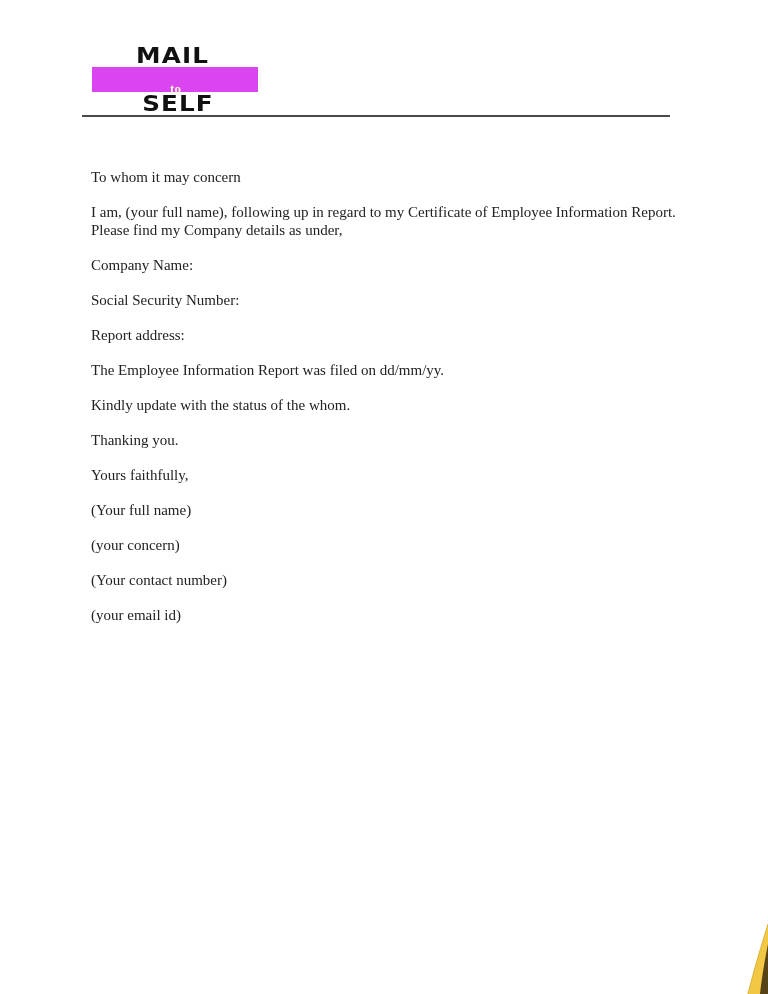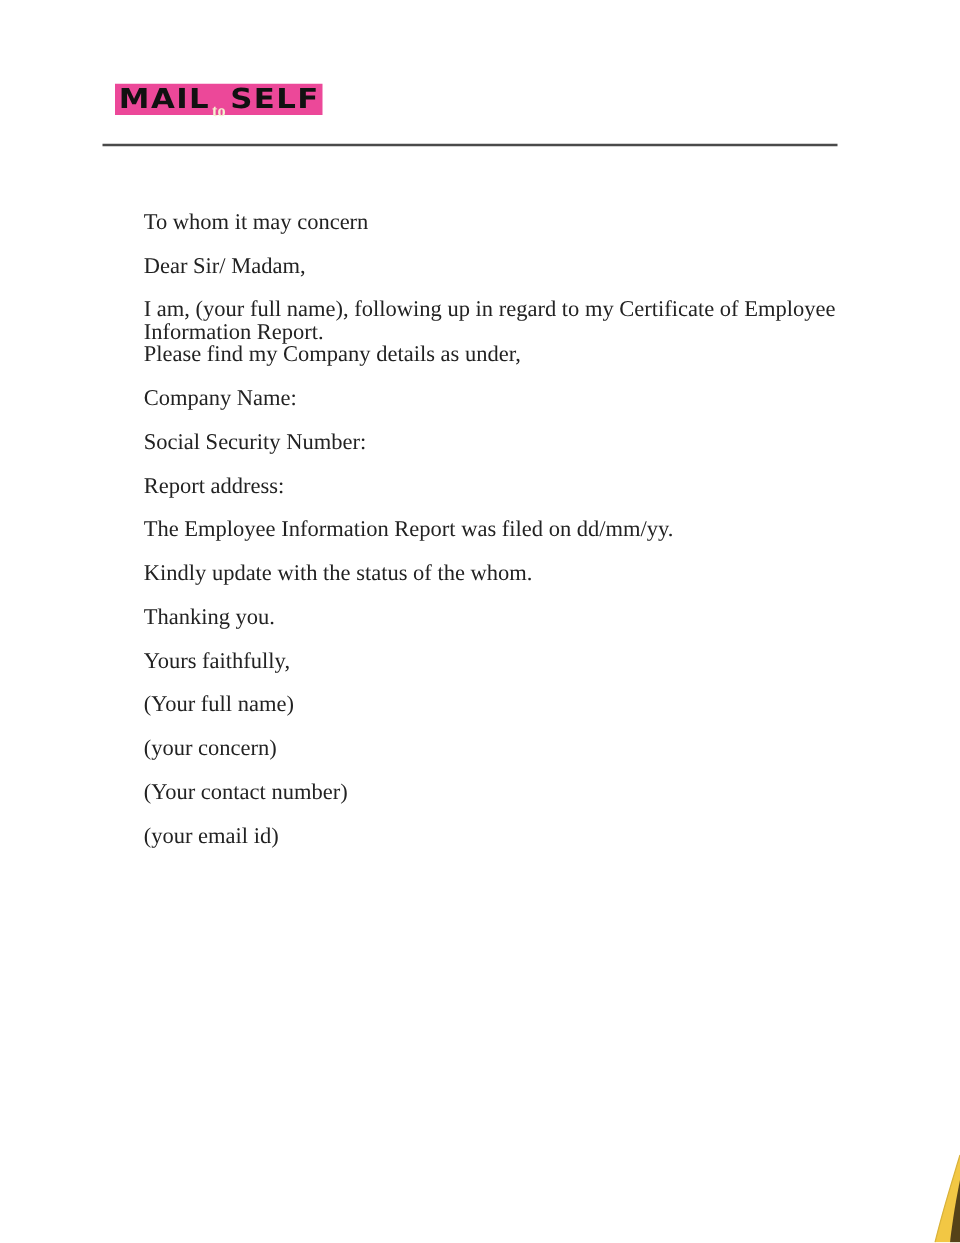--- a/index.html
+++ b/index.html
@@ -14,26 +14,27 @@
       overflow: hidden;
       font-family: "Liberation Serif", "DejaVu Serif", serif;
       color: #222222;
     }
     .logo {
       position: absolute;
       left: 92px;
       top: 67px;
       width: 166px;
       height: 25px;
-      background: #ec4899;
+      background: #d946ef;
       display: flex;
       align-items: center;
       justify-content: center;
       box-sizing: border-box;
       padding-top: 1px;
+      flex-direction: column;
     }
     .logo .word {
       font-family: "DejaVu Sans", "Liberation Sans", sans-serif;
       font-weight: 900;
       font-size: 22px;
       letter-spacing: 1px;
       color: #111111;
       line-height: 1;
       transform: scaleX(1.12);
       display: inline-block;
@@ -56,23 +57,22 @@
       top: 115px;
       width: 588px;
       height: 2px;
       background: #4a4a4a;
     }
     .letter {
       position: absolute;
       left: 91px;
       top: 168px;
       width: 600px;
-      font-size: 18px;
+      font-size: 15px;
       line-height: 18px;
-      margin-left: 24px;
     }
     .letter p {
       margin: 0 0 17px 0;
     }
     .corner {
       position: absolute;
       right: 0;
       bottom: 0;
       width: 40px;
       height: 80px;
@@ -84,21 +84,20 @@
 <div class="logo">
   <span class="word mail">MAIL</span>
   <span class="to">to</span>
   <span class="word self">SELF</span>
 </div>
 
 <div class="rule"></div>
 
 <div class="letter">
   <p>To whom it may concern</p>
-  <p>Dear Sir/ Madam,</p>
   <p>
     <span>I am, (your full name), following up in regard to my Certificate of Employee Information Report.</span><br>
     <span>Please find my Company details as under,</span>
   </p>
   <p>Company Name:</p>
   <p>Social Security Number:</p>
   <p>Report address:</p>
   <p>The Employee Information Report was filed on dd/mm/yy.</p>
   <p>Kindly update with the status of the whom.</p>
   <p>Thanking you.</p>

